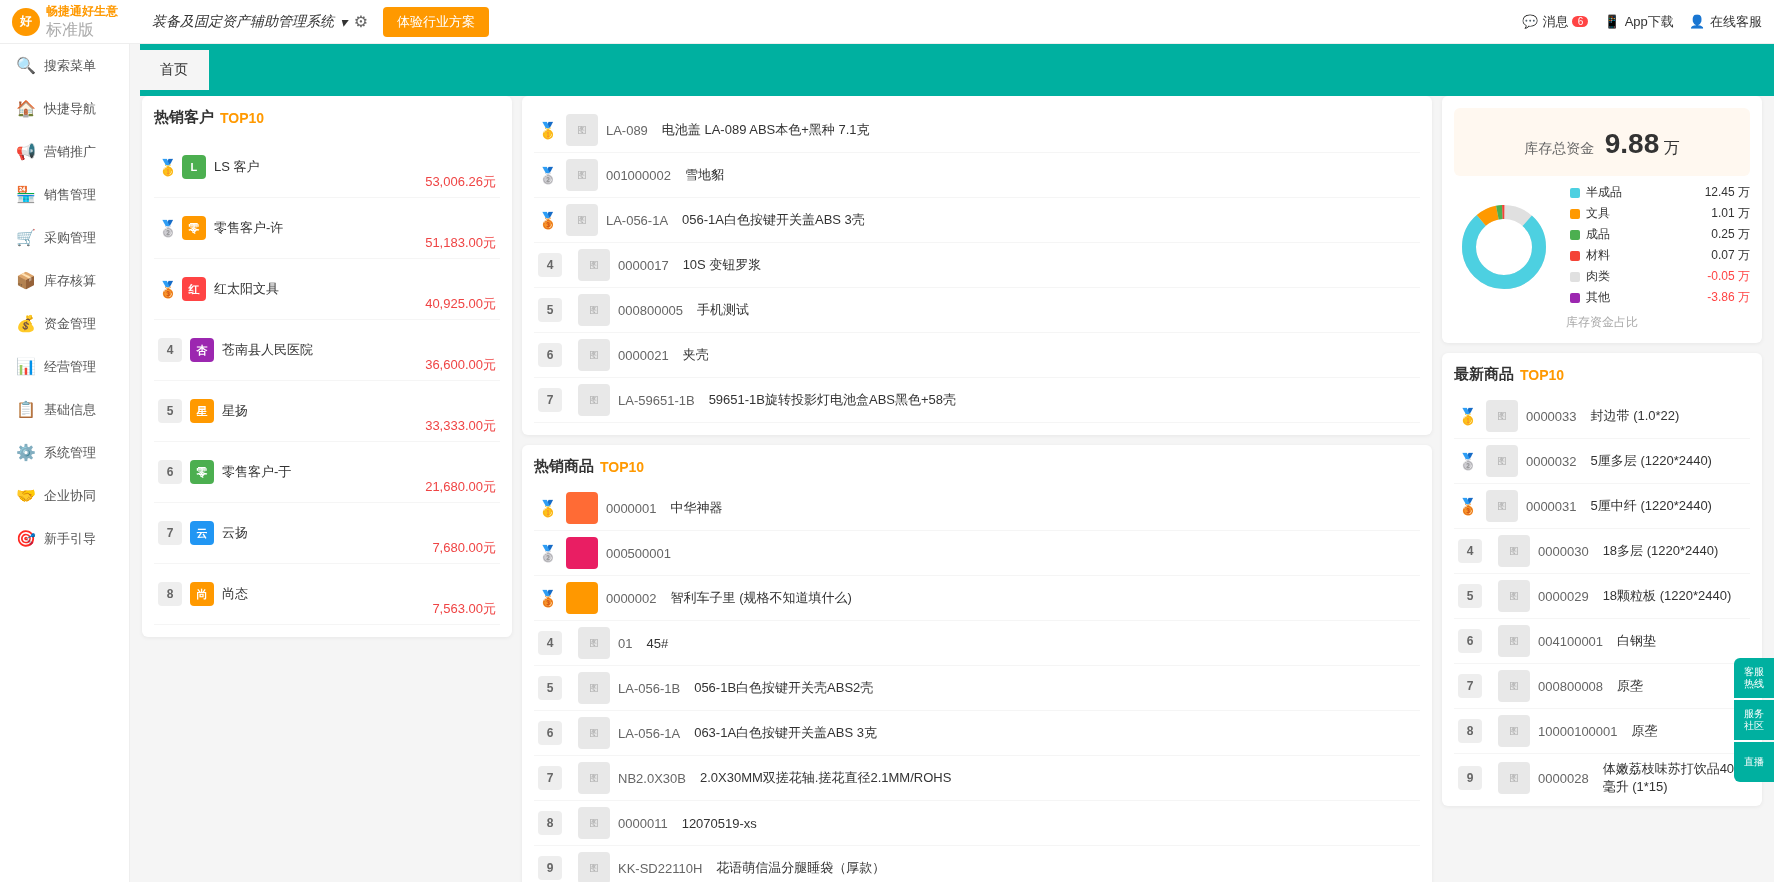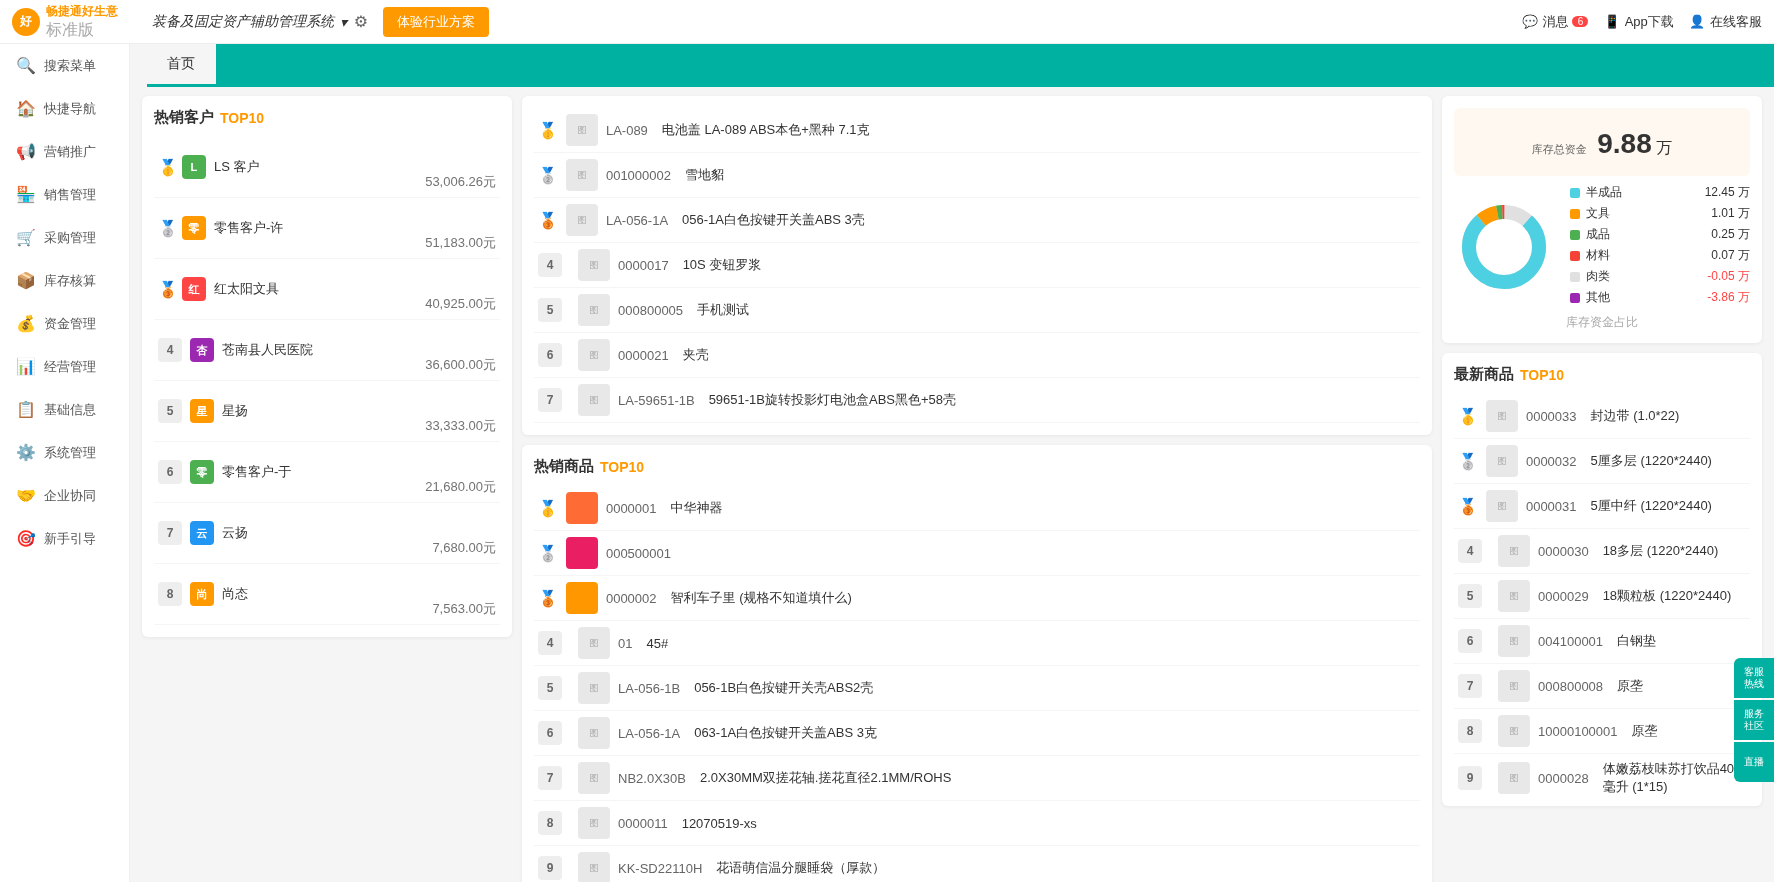--- a/index.html
+++ b/index.html
@@ -82,24 +82,24 @@
       padding: 12px 16px;
       cursor: pointer;
       font-size: 13px; color: #555;
       transition: background 0.2s;
     }
     .sidebar-icon { font-size: 16px; color: #aaa; }
 
     
     .nav-tabs {
       position: fixed;
-      top: 44px; left: 147px; right: 0;
-      height: 43px;
+      top: 44px; left: 140px; right: 0;
+      height: 52px;
       background: #00b0a0;
-      display: flex; align-items: flex-start;
+      display: flex; align-items: center;
       z-index: 80;
     }
     .nav-tab {
       padding: 0 20px;
       height: 40px;
       display: flex; align-items: center;
       font-size: 14px;
       cursor: pointer;
       color: #fff;
       border-right: 1px solid rgba(255,255,255,0.2);
@@ -172,21 +172,21 @@
       font-size: 12px; font-weight: bold; margin-right: 8px;
     }
     .rank-other { background: #eee; color: #666; }
     .customer-avatar {
       width: 24px; height: 24px;
       border-radius: 4px;
       display: flex; align-items: center; justify-content: center;
       font-size: 11px; color: #fff; margin-right: 8px; font-weight: bold;
     }
     .rank-name { flex: 1; color: #333; }
-    .rank-value { color: #737373; font-weight: 500; margin-top: 30px; }
+    .rank-value { color: #ef4444; font-weight: 500; margin-top: 30px; }
     .medal-icon { font-size: 16px; margin-right: 4px; }
 
     
     .product-row {
       display: flex; align-items: center;
       padding: 6px 4px;
       border-bottom: 1px solid #f5f5f5;
       font-size: 13px;
       gap: 8px;
     }
@@ -199,21 +199,21 @@
       flex-shrink: 0;
     }
     .product-code { color: #666; margin-right: 6px; }
     .product-name { flex: 1; color: #333; }
 
     
     .inventory-total {
       text-align: center;
       padding: 10px 0 6px;
     }
-    .inventory-total .label { font-size: 11px; color: #666; }
+    .inventory-total .label { font-size: 14px; color: #666; }
     .inventory-total .value { font-size: 26px; font-weight: bold; color: #333; }
     .inventory-total .unit { font-size: 16px; color: #333; }
     .inventory-bg { background: #fff8f0; border-radius: 6px; padding: 10px; margin-bottom: 8px; }
 
     
     .chart-area {
       display: flex; align-items: center; gap: 16px;
     }
     .donut-wrap {
       position: relative;

